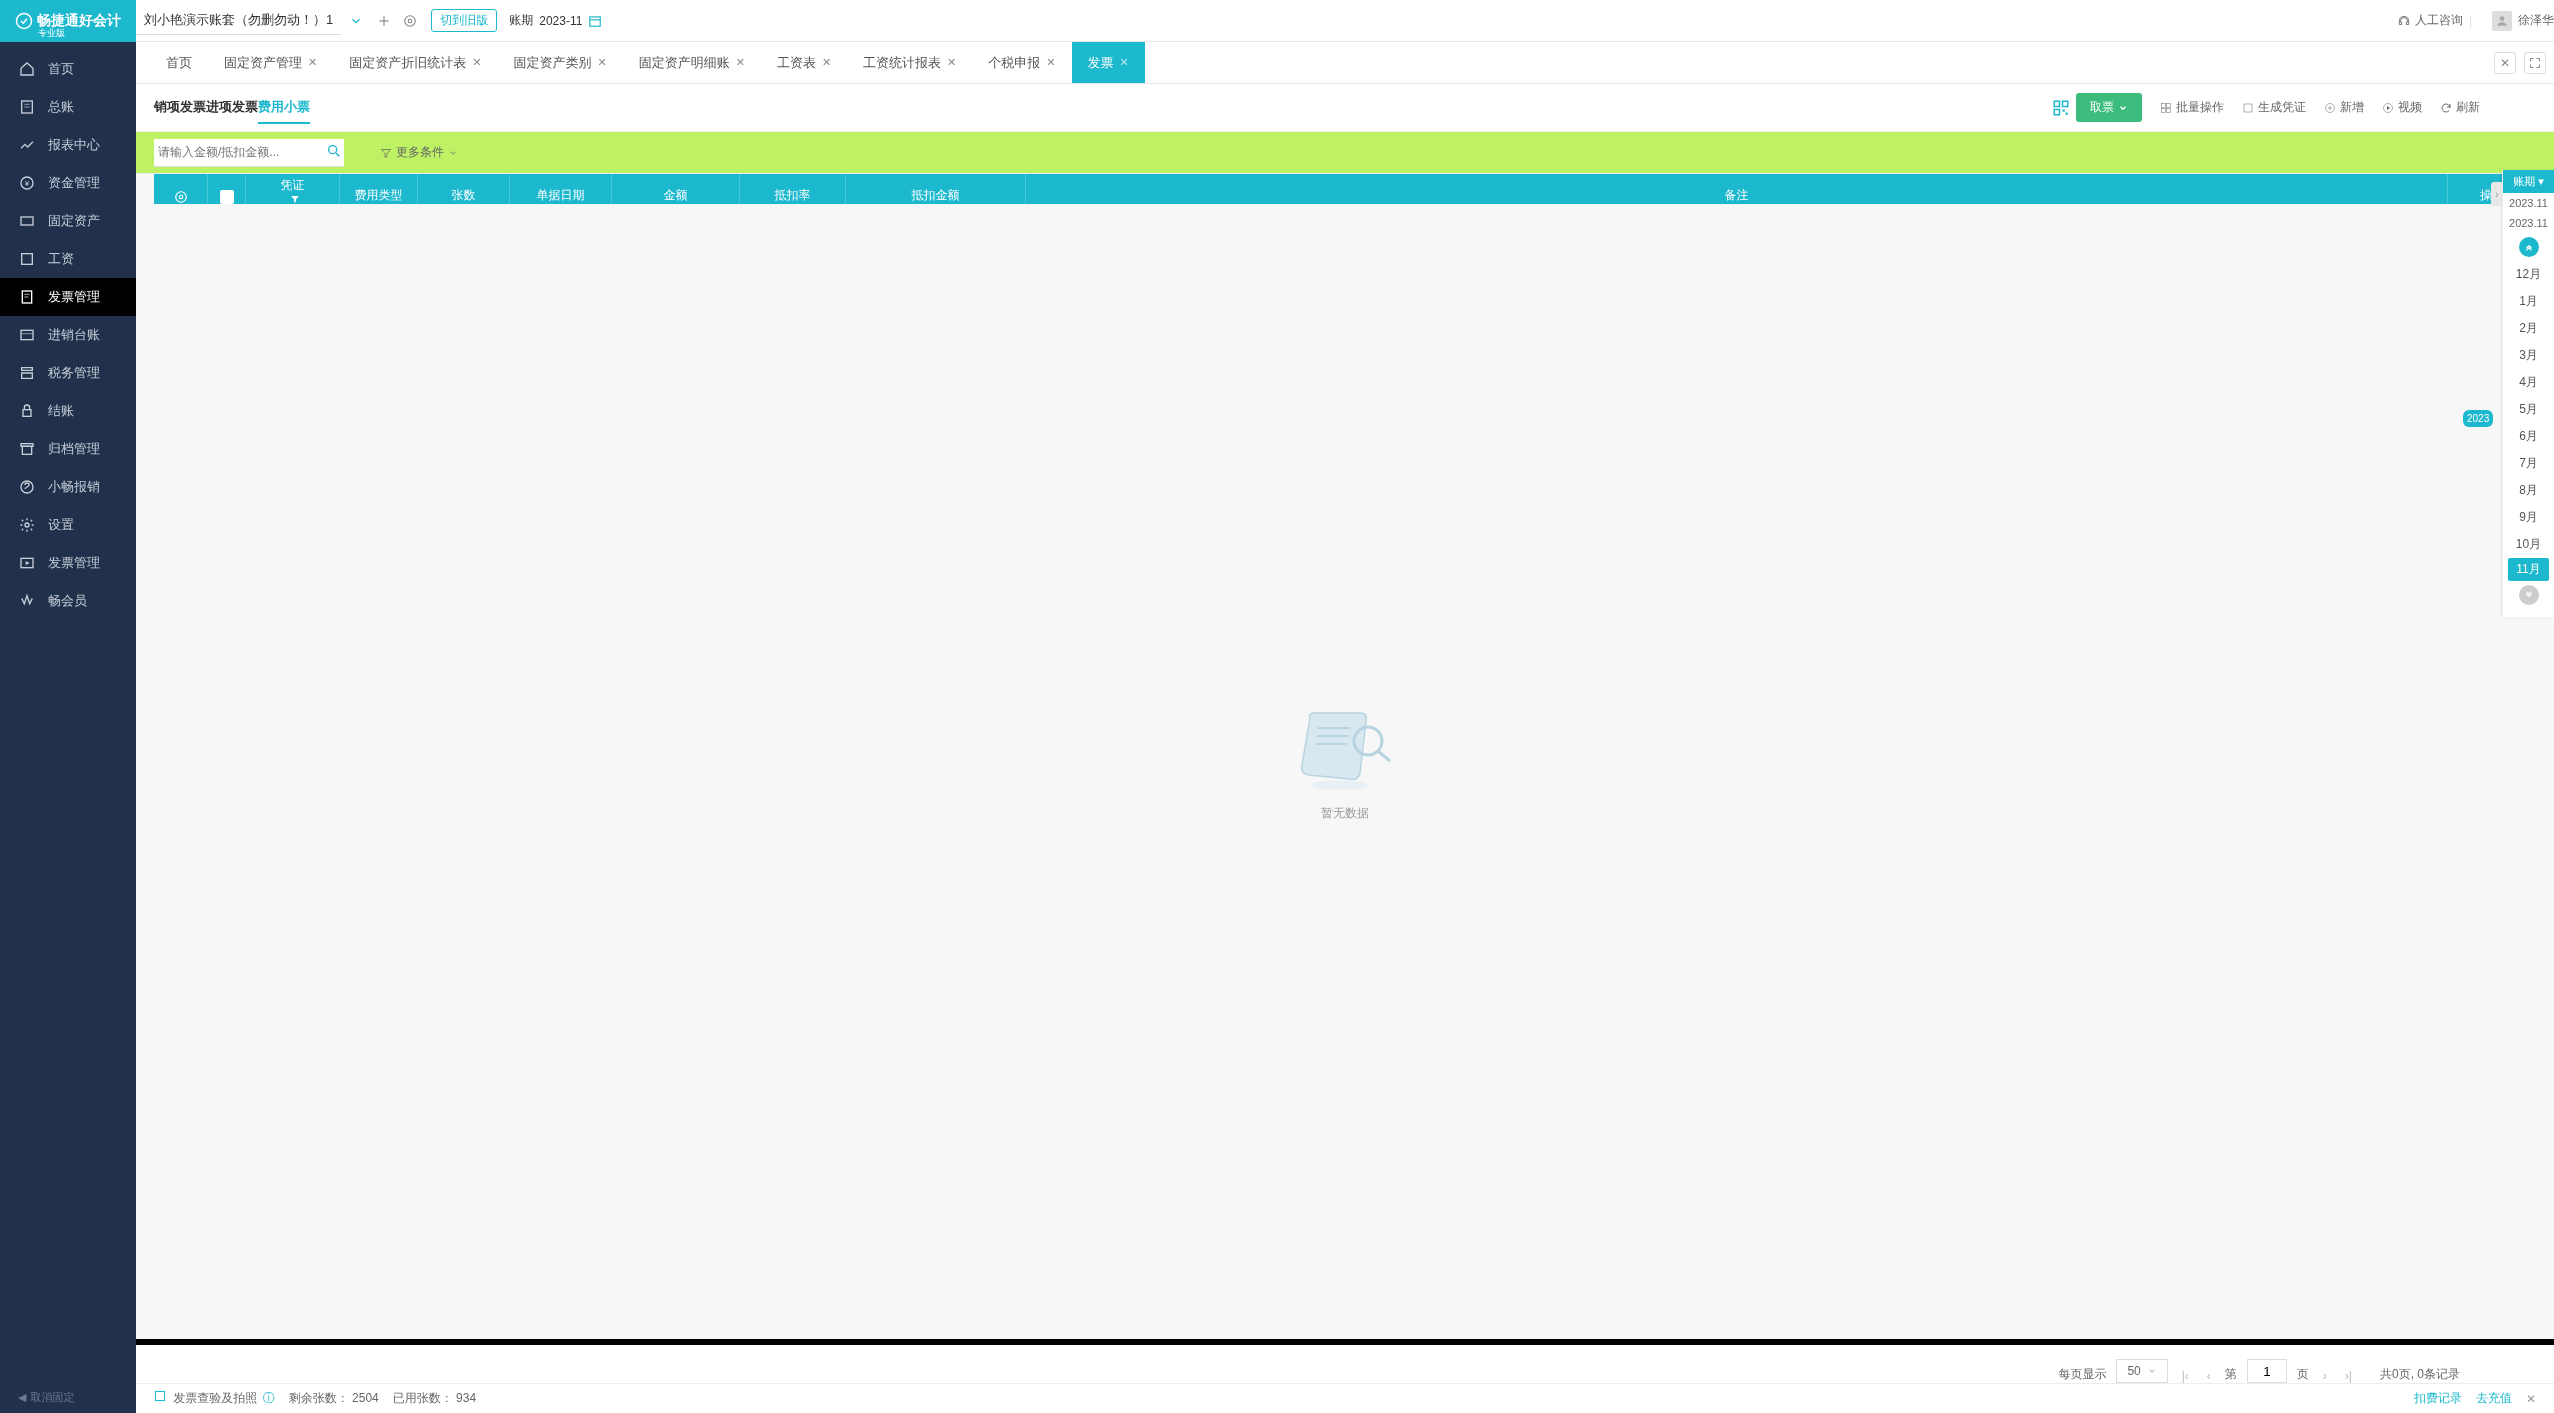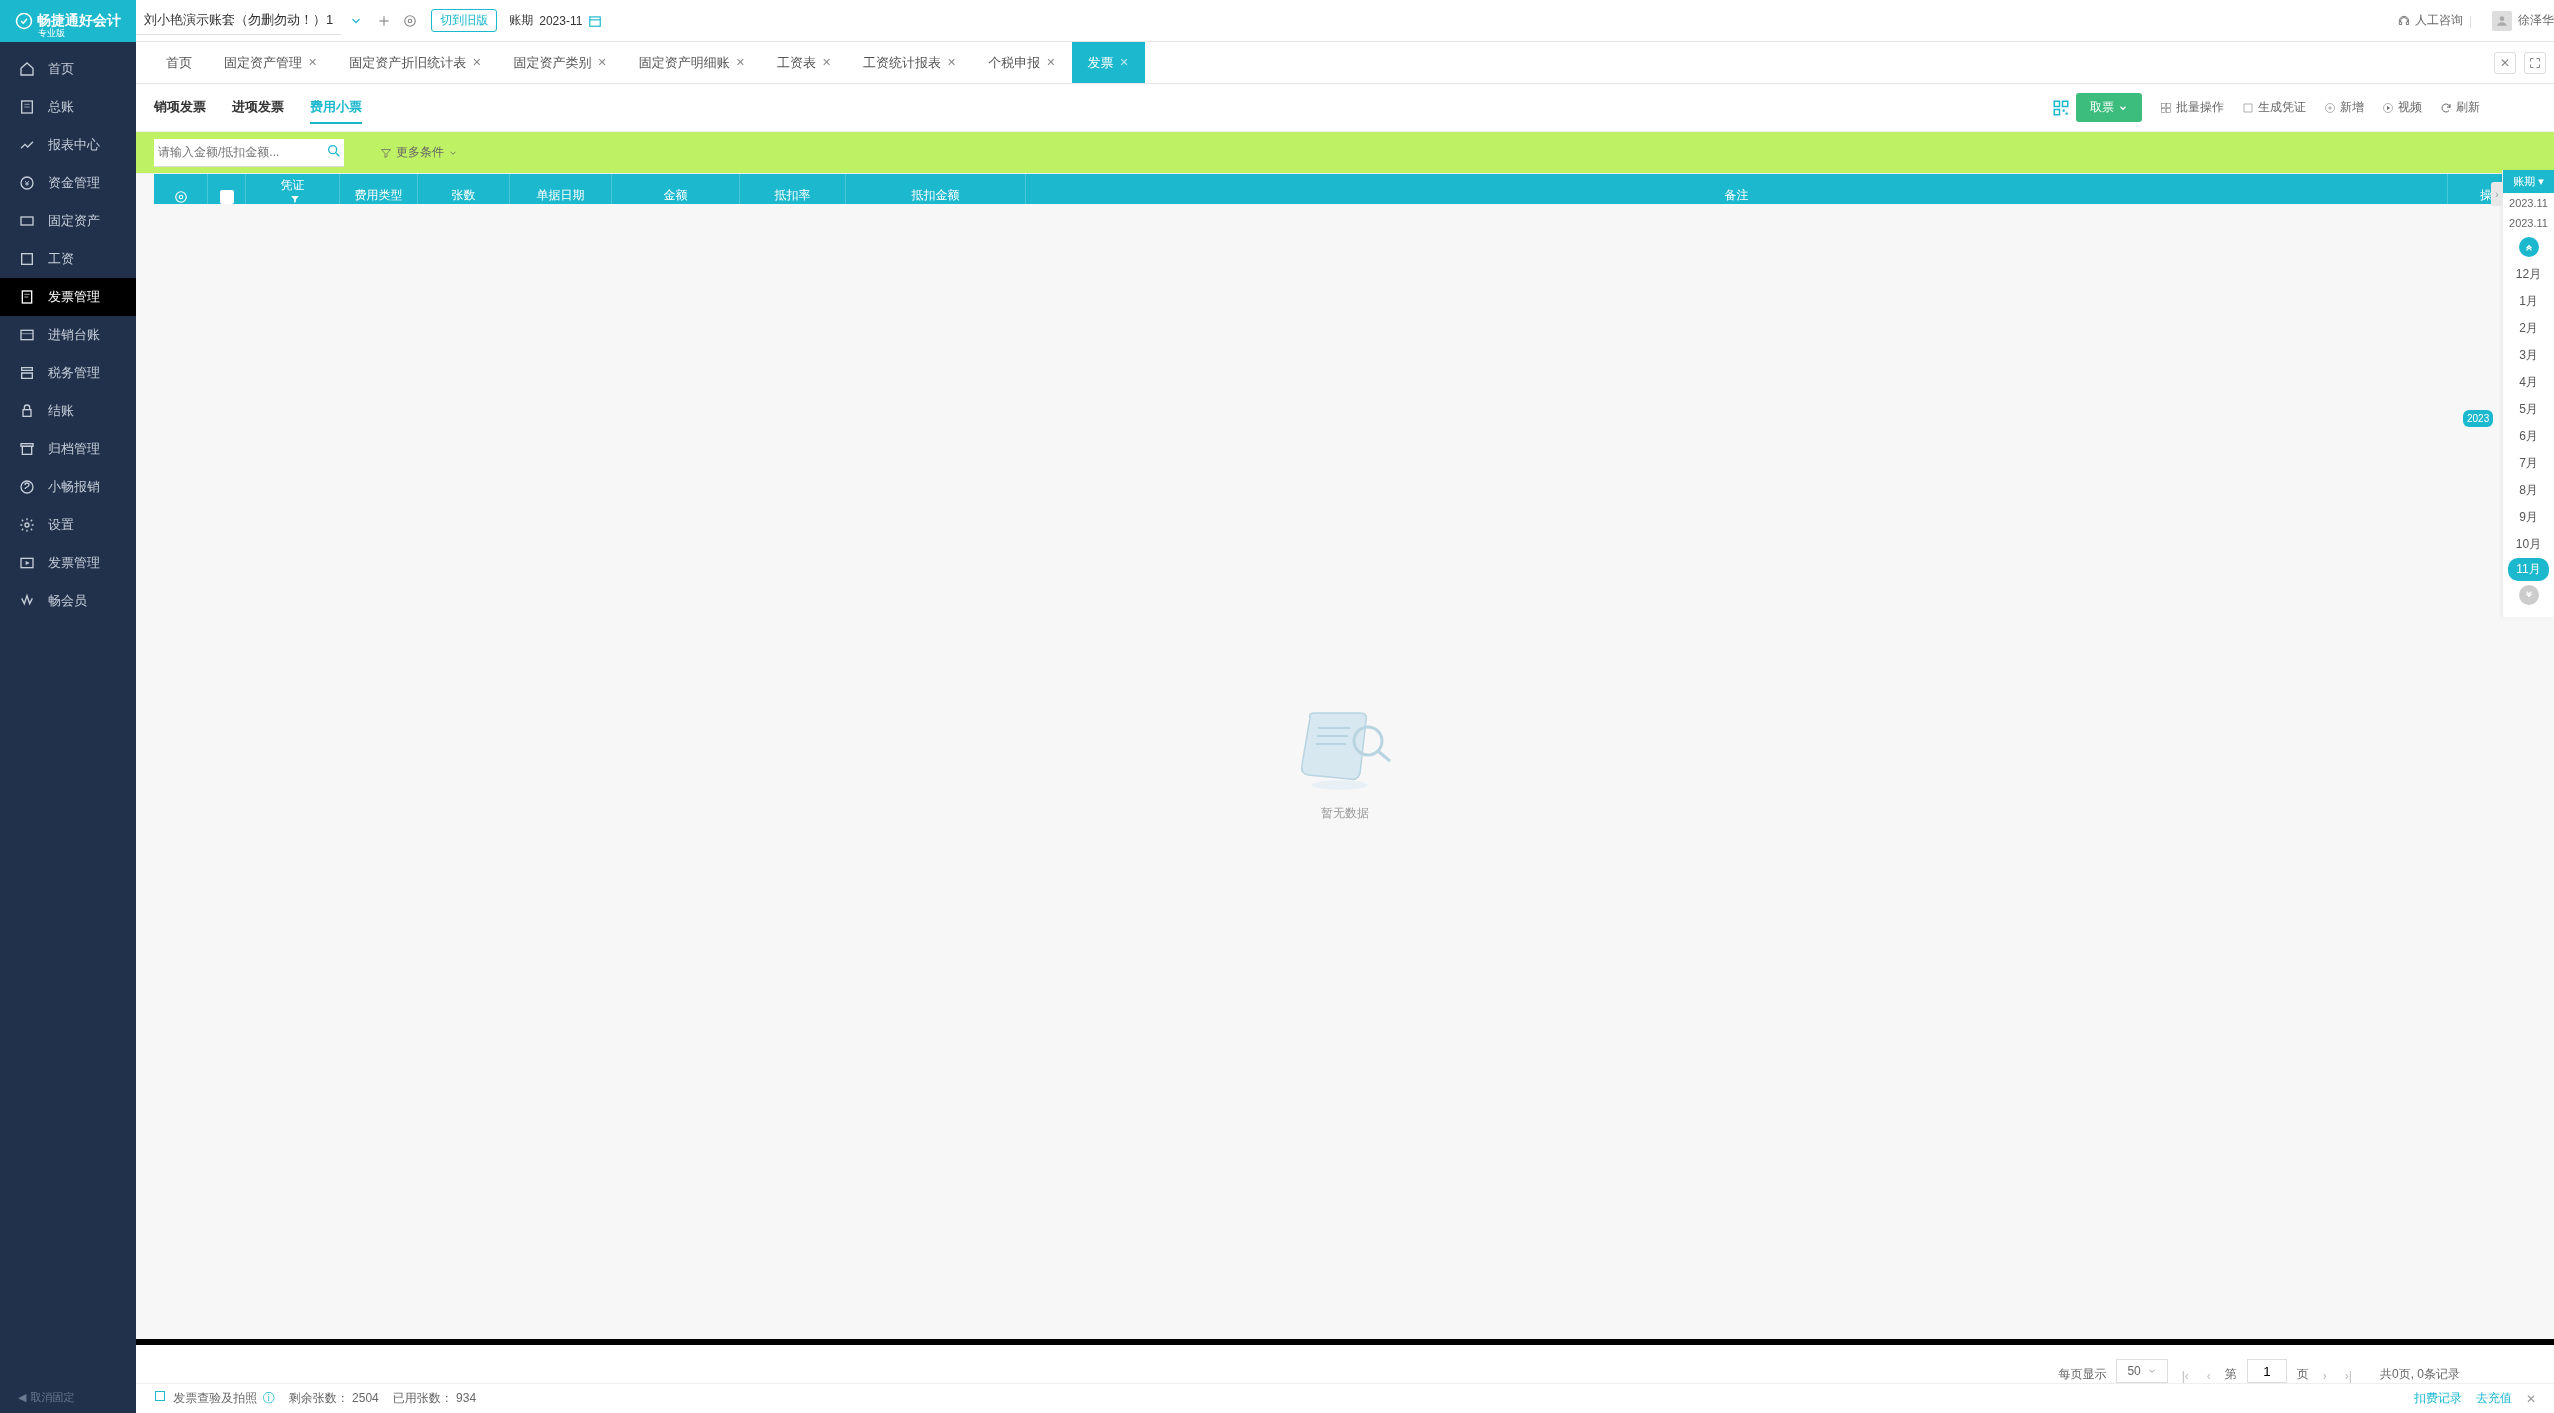--- a/index.html
+++ b/index.html
@@ -38,21 +38,21 @@
 .tabbar { height: 42px; background: #fff; border-bottom: 1px solid #e6e6e6; display: flex; align-items: center; padding-left: 14px; position: relative; }
 .tab { display: flex; align-items: center; padding: 0 16px; height: 100%; color: #555; font-size: 13px; cursor: pointer; position: relative; }
 .tab.active { background: #1bb8ce; color: #fff; }
 .tab-close { margin-left: 6px; font-size: 11px; cursor: pointer; opacity: 0.7; }
 .tab-tools { position: absolute; right: 8px; display: flex; align-items: center; gap: 8px; }
 .tab-tools .tool { width: 22px; height: 22px; display: flex; align-items: center; justify-content: center; color: #888; cursor: pointer; border: 1px solid #ddd; border-radius: 3px; }
 
 
 .content { flex: 1; display: flex; flex-direction: column; min-height: 0; background: #f7f7f7; position: relative; }
 .toolbar { height: 48px; background: #fff; border-bottom: 1px solid #eee; display: flex; align-items: center; padding: 0 18px; }
-.subtabs { display: flex; gap: 26px; }
+.subtabs { display: flex; }
 .subtab { color: #333; font-size: 13px; font-weight: 600; padding: 6px 0; cursor: pointer; }
 .subtab.active { color: #1bb8ce; border-bottom: 2px solid #1bb8ce; }
 .toolbar-spacer { flex: 1; }
 .tbtn { display: flex; align-items: center; color: #666; margin-left: 18px; cursor: pointer; font-size: 12px; }
 .tbtn .icon { margin-right: 4px; }
 .qr-btn { color: #1bb8ce; font-size: 18px; margin-right: 6px; }
 .primary-btn { background: #3dbd7d; color: #fff; padding: 6px 14px; border-radius: 3px; display: flex; align-items: center; cursor: pointer; }
 .primary-btn .chev { margin-left: 4px; }
 
 
@@ -98,21 +98,21 @@
 .footerbar .fb-right { margin-left: auto; display: flex; align-items: center; gap: 14px; }
 .footerbar .fb-link { color: #1bb8ce; cursor: pointer; }
 .footerbar .fb-close { color: #999; cursor: pointer; }
 
 
 .rail { position: absolute; right: 0; top: 86px; width: 52px; background: #fff; border-left: 1px solid #eee; display: flex; flex-direction: column; align-items: center; padding-bottom: 8px; box-shadow: -1px 0 3px rgba(0,0,0,0.06); }
 .rail-head { background: #1bb8ce; color: #fff; width: 100%; padding: 4px 0; font-size: 11px; display: flex; align-items: center; justify-content: center; gap: 3px; cursor: pointer; }
 .rail-date { color: #666; font-size: 11px; padding: 4px 0; }
 .rail-icon { width: 20px; height: 20px; border-radius: 50%; background: #1bb8ce; color: #fff; display: flex; align-items: center; justify-content: center; margin: 4px 0; cursor: pointer; font-size: 11px; }
 .rail-month { color: #555; font-size: 12px; padding: 5px 0; cursor: pointer; position: relative; }
-.rail-month.active { background: #1bb8ce; color: #fff; border-radius: 10px; padding: 3px 8px; }
+.rail-month.active { background: #1bb8ce; color: #fff; border-radius: 2px; padding: 3px 8px; }
 .rail-year-badge { position: absolute; left: -40px; top: 240px; background: #1bb8ce; color: #fff; font-size: 10px; padding: 3px 4px; border-radius: 6px; }
 .rail-expander { position: absolute; left: -12px; top: 12px; width: 12px; height: 24px; background: #e8e8e8; color: #999; display: flex; align-items: center; justify-content: center; cursor: pointer; border-radius: 3px 0 0 3px; font-size: 10px; }
 
 svg { display: block; }
 </style>
 </head>
 <body>
 
 <div class="app">
 

